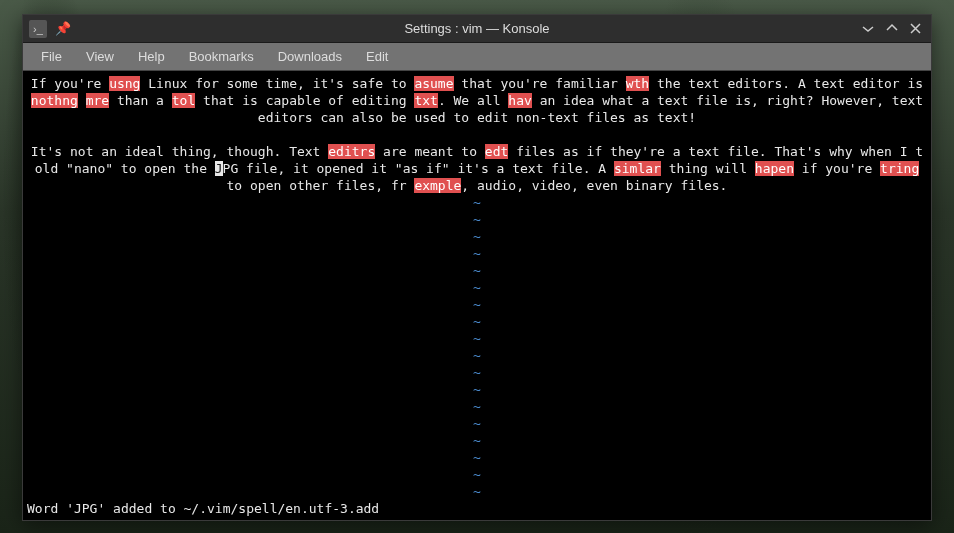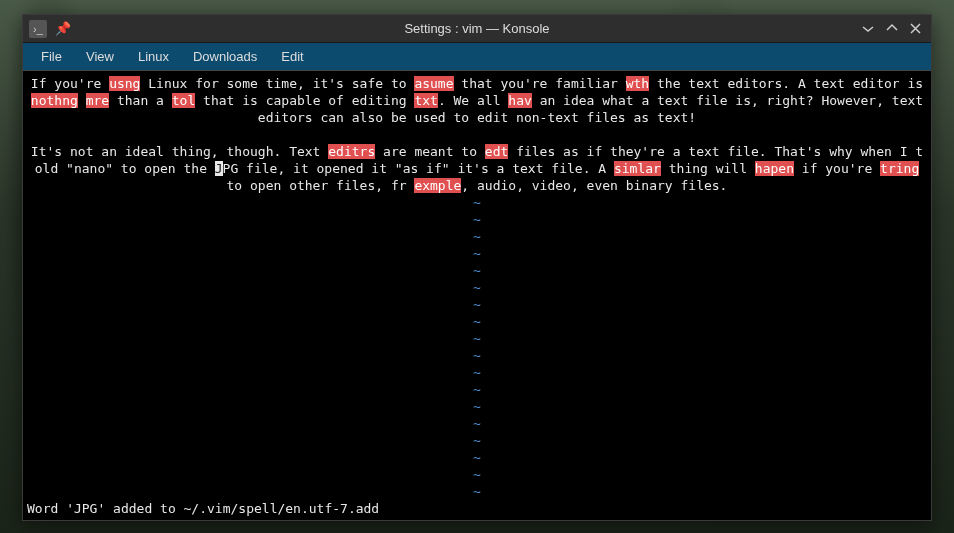--- a/index.html
+++ b/index.html
@@ -70,21 +70,21 @@
   .titlebar-right {
     margin-left: auto;
     display: flex;
     align-items: center;
     gap: 12px;
     padding-right: 10px;
   }
   .tb-btn { color: #ccc; cursor: pointer; font-size: 14px; }
   .menubar {
     height: 28px;
-    background: #0c4a6e;
+    background: #737373;
     display: flex;
     align-items: center;
     gap: 0;
     padding-left: 6px;
     font-family: sans-serif;
     font-size: 13px;
     color: #ddd;
     border-bottom: 1px solid #444;
   }
   .menu-item { padding: 4px 12px; cursor: pointer; }
@@ -141,21 +141,22 @@
           </svg></span>
       <span class="tb-btn"><svg width="11" height="11" viewBox="0 0 11 11">
             <path d="M1 1 L10 10 M10 1 L1 10" stroke="#ccc" stroke-width="1.5"></path>
           </svg></span>
     </div>
   </div>
 
   <div class="menubar">
     <div class="menu-item">File</div>
     <div class="menu-item">View</div>
-    <div class="menu-item">Linux</div>
+    <div class="menu-item">Help</div>
+    <div class="menu-item">Bookmarks</div>
     <div class="menu-item">Downloads</div>
     <div class="menu-item">Edit</div>
   </div>
 
   <div class="terminal"><span>If you're </span><span class="hl">usng</span><span> Linux for some time, it's safe to </span><span class="hl">asume</span><span> that you're familiar </span><span class="hl">wth</span><span> the text editors. A text editor is </span><span class="hl">nothng</span><span> </span><span class="hl">mre</span><span> than a </span><span class="hl">tol</span><span> that is capable of editing </span><span class="hl">txt</span><span>. We all </span><span class="hl">hav</span><span> an idea what a text file is, right? However, text editors can also be used to edit non-text files as text!</span>
 <span> </span>
 <span>It's not an ideal thing, though. Text </span><span class="hl">editrs</span><span> are meant to </span><span class="hl">edt</span><span> files as if they're a text file. That's why when I told "nano" to open the </span><span class="cursor-char">J</span><span>PG</span><span> file, it opened it "as if" it's a text file. A </span><span class="hl">simlar</span><span> thing will </span><span class="hl">hapen</span><span> if you're </span><span class="hl">tring</span><span> to open other files, fr </span><span class="hl">exmple</span><span>, audio, video, even binary files.</span>
 <span class="tilde">~</span>
 <span class="tilde">~</span>
 <span class="tilde">~</span>
@@ -167,15 +168,15 @@
 <span class="tilde">~</span>
 <span class="tilde">~</span>
 <span class="tilde">~</span>
 <span class="tilde">~</span>
 <span class="tilde">~</span>
 <span class="tilde">~</span>
 <span class="tilde">~</span>
 <span class="tilde">~</span>
 <span class="tilde">~</span>
 <span class="tilde">~</span>
-<div class="status-line"><span>Word 'JPG' added to ~/.vim/spell/en.utf-7.add</span></div></div>
+<div class="status-line"><span>Word 'JPG' added to ~/.vim/spell/en.utf-3.add</span></div></div>
 
 </div>
 
 </body></html>

